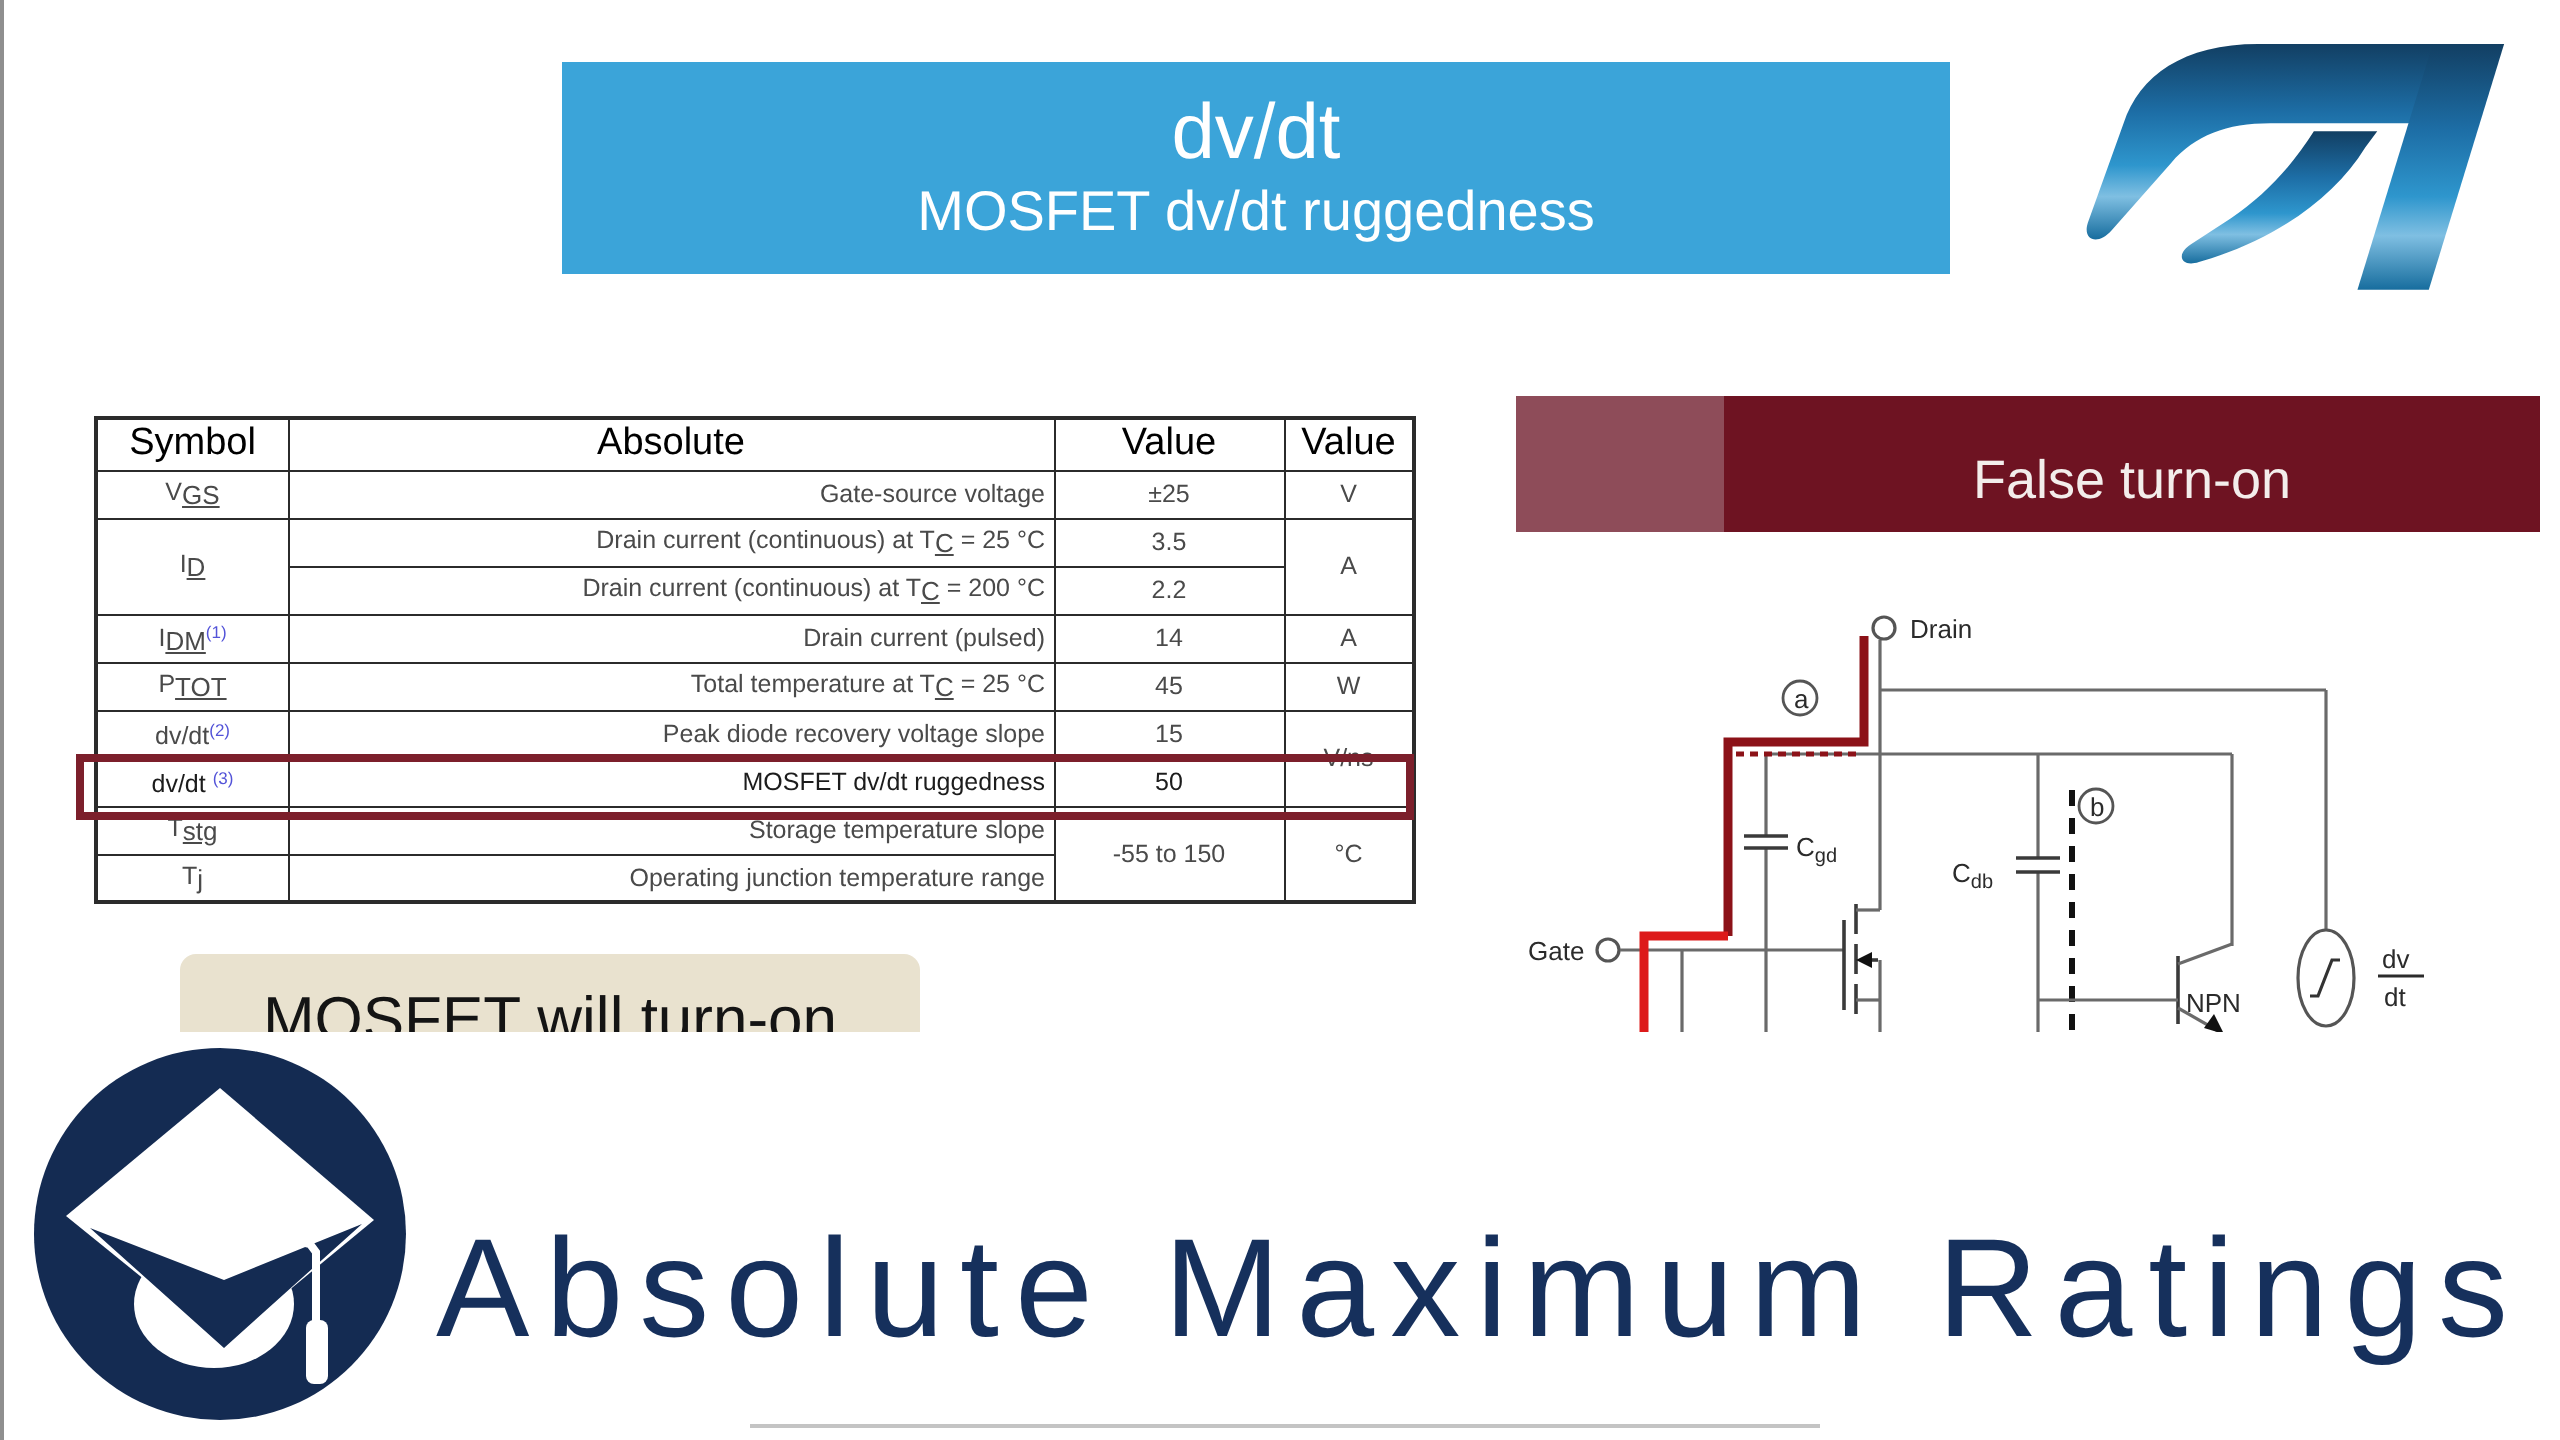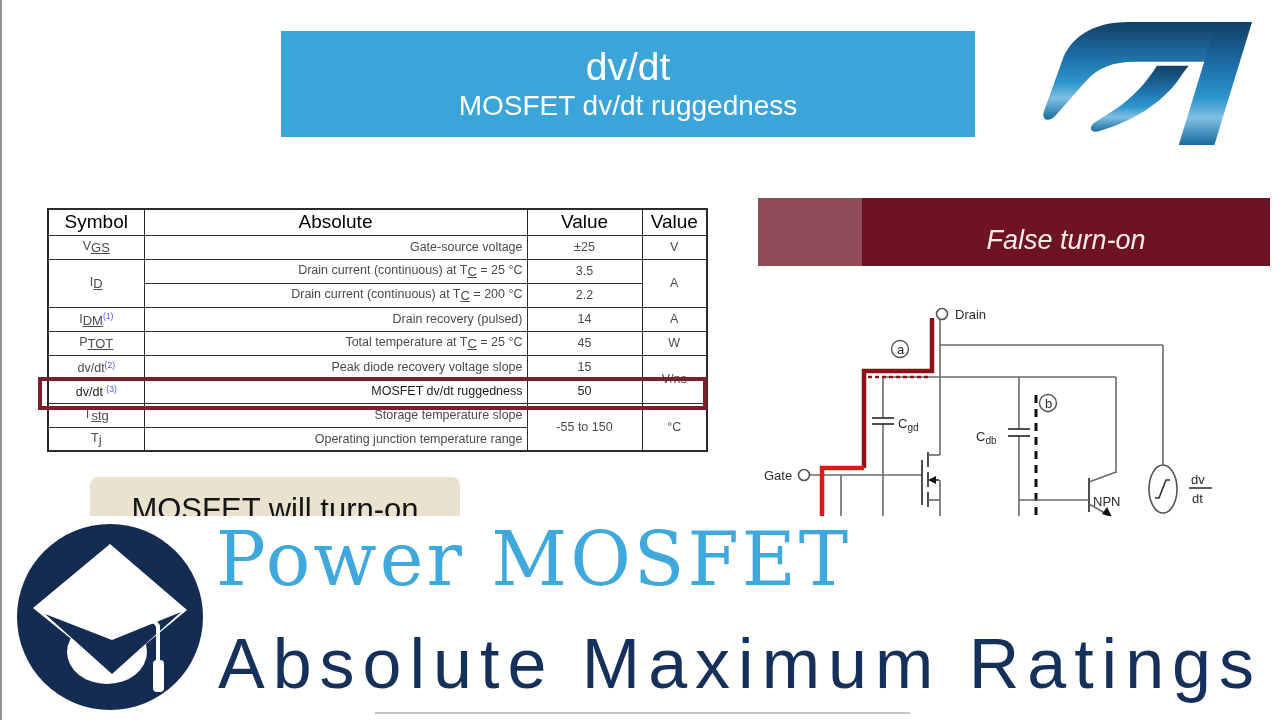--- a/index.html
+++ b/index.html
@@ -29,41 +29,41 @@
   table.ratings td.param { text-align:right; padding-left:7px; }
   table.ratings tr.hl td { color:#1c1c1c; }
   sub.s { font-size:13px; vertical-align:-2px;text-decoration:underline; }
   sup.b { font-size:8.5px; vertical-align:4px; color:#5353D8; }
   .hl-box { left:38px; top:377px; width:669px; height:33px; border:4px solid #7C1F2B; z-index:6; }
 
   
   .false-banner { left:758px; top:198px; width:512px; height:68px; background:#6E1322; z-index:2; }
   .false-banner .lite { position:absolute; left:0; top:0; width:104px; height:68px; background:#8E4C59; }
   .false-banner .lbl { position:absolute; left:104px; top:0; width:408px; height:84px; display:flex;
-        align-items:center; justify-content:center; color:#F3EDEB; font-size:27px;font-style:italic; }
+        align-items:center; justify-content:center; color:#F3EDEB; font-size:27px; }
 
   
   .circuit { left:740px; top:300px; width:540px; height:218px; z-index:3; }
   .circuit text { font-family:"Liberation Sans", sans-serif; font-size:13px; fill:#2b2b2b; }
   .circuit .sub { font-size:10px; }
   .circuit .wire { stroke:#6a6a6a; stroke-width:1.6; fill:none; }
   .circuit .blk  { stroke:#3a3a3a; stroke-width:1.8; fill:none; }
 
   
   .note-box { left:90px; top:477px; width:370px; height:62px; background:#E9E2CF; border-radius:8px;
               display:flex; justify-content:center; z-index:4; }
   .note-box span { font-size:31px; color:#141414; margin-top:15px; }
 
   
   .footer { left:0; top:516px; width:1280px; height:204px; background:#ffffff; z-index:10; }
   .cap-logo { position:absolute; left:15px; top:6px; width:190px; height:190px; }
   .f-line1 { position:absolute; left:216px; top:0px; font-family:"DejaVu Serif", serif;
              font-size:74px; letter-spacing:3px; color:#3FA8DC; }
   .f-line2 { position:absolute; left:218px; top:88px; font-family:"Liberation Sans", sans-serif;
-             font-size:70px; letter-spacing:8px; color:#16305C;margin-top:20px; }
+             font-size:70px; letter-spacing:8px; color:#16305C; }
   .f-rule { position:absolute; left:375px; top:196px; width:535px; height:2px; background:#c4c4c4; }
 </style>
 </head>
 <body>
 
 <div class="abs edge-line"></div>
 
 <div class="abs banner">
   <div class="t1">dv/dt</div>
   <div class="t2">MOSFET dv/dt ruggedness</div>
@@ -110,21 +110,21 @@
       <td class="param"><span>Drain current (continuous) at T</span><sub class="s">C</sub><span> = 25 °C</span></td>
       <td>3.5</td>
       <td rowspan="2">A</td>
     </tr>
     <tr>
       <td class="param"><span>Drain current (continuous) at T</span><sub class="s">C</sub><span> = 200 °C</span></td>
       <td>2.2</td>
     </tr>
     <tr>
       <td><span>I</span><sub class="s">DM</sub><sup class="b">(1)</sup></td>
-      <td class="param"><span>Drain recovery (pulsed)</span></td>
+      <td class="param"><span>Drain current (pulsed)</span></td>
       <td>14</td>
       <td>A</td>
     </tr>
     <tr>
       <td><span>P</span><sub class="s">TOT</sub></td>
       <td class="param"><span>Total temperature at T</span><sub class="s">C</sub><span> = 25 °C</span></td>
       <td>45</td>
       <td>W</td>
     </tr>
     <tr>
@@ -227,16 +227,15 @@
 
 <div class="abs footer">
   <svg class="cap-logo" viewBox="0 0 190 190">
     <circle cx="95" cy="95" r="93" fill="#142B52"></circle>
     <ellipse cx="92" cy="130" rx="40" ry="32" fill="#fff"></ellipse>
     <polygon points="95,22 172,88 97,150 18,86" fill="#fff"></polygon>
     <polygon points="30,92 97,152 166,90 97,118" fill="#142B52"></polygon>
     <polyline points="98,90 140,100 143,104 143,140" fill="none" stroke="#fff" stroke-width="4"></polyline>
     <rect x="138" y="138" width="11" height="32" rx="4" fill="#fff"></rect>
   </svg>
-  <div class="f-line1">Power MOSFET</div>
   <div class="f-line2">Absolute Maximum Ratings</div>
   <div class="f-rule"></div>
 </div>
 
 </body></html>

